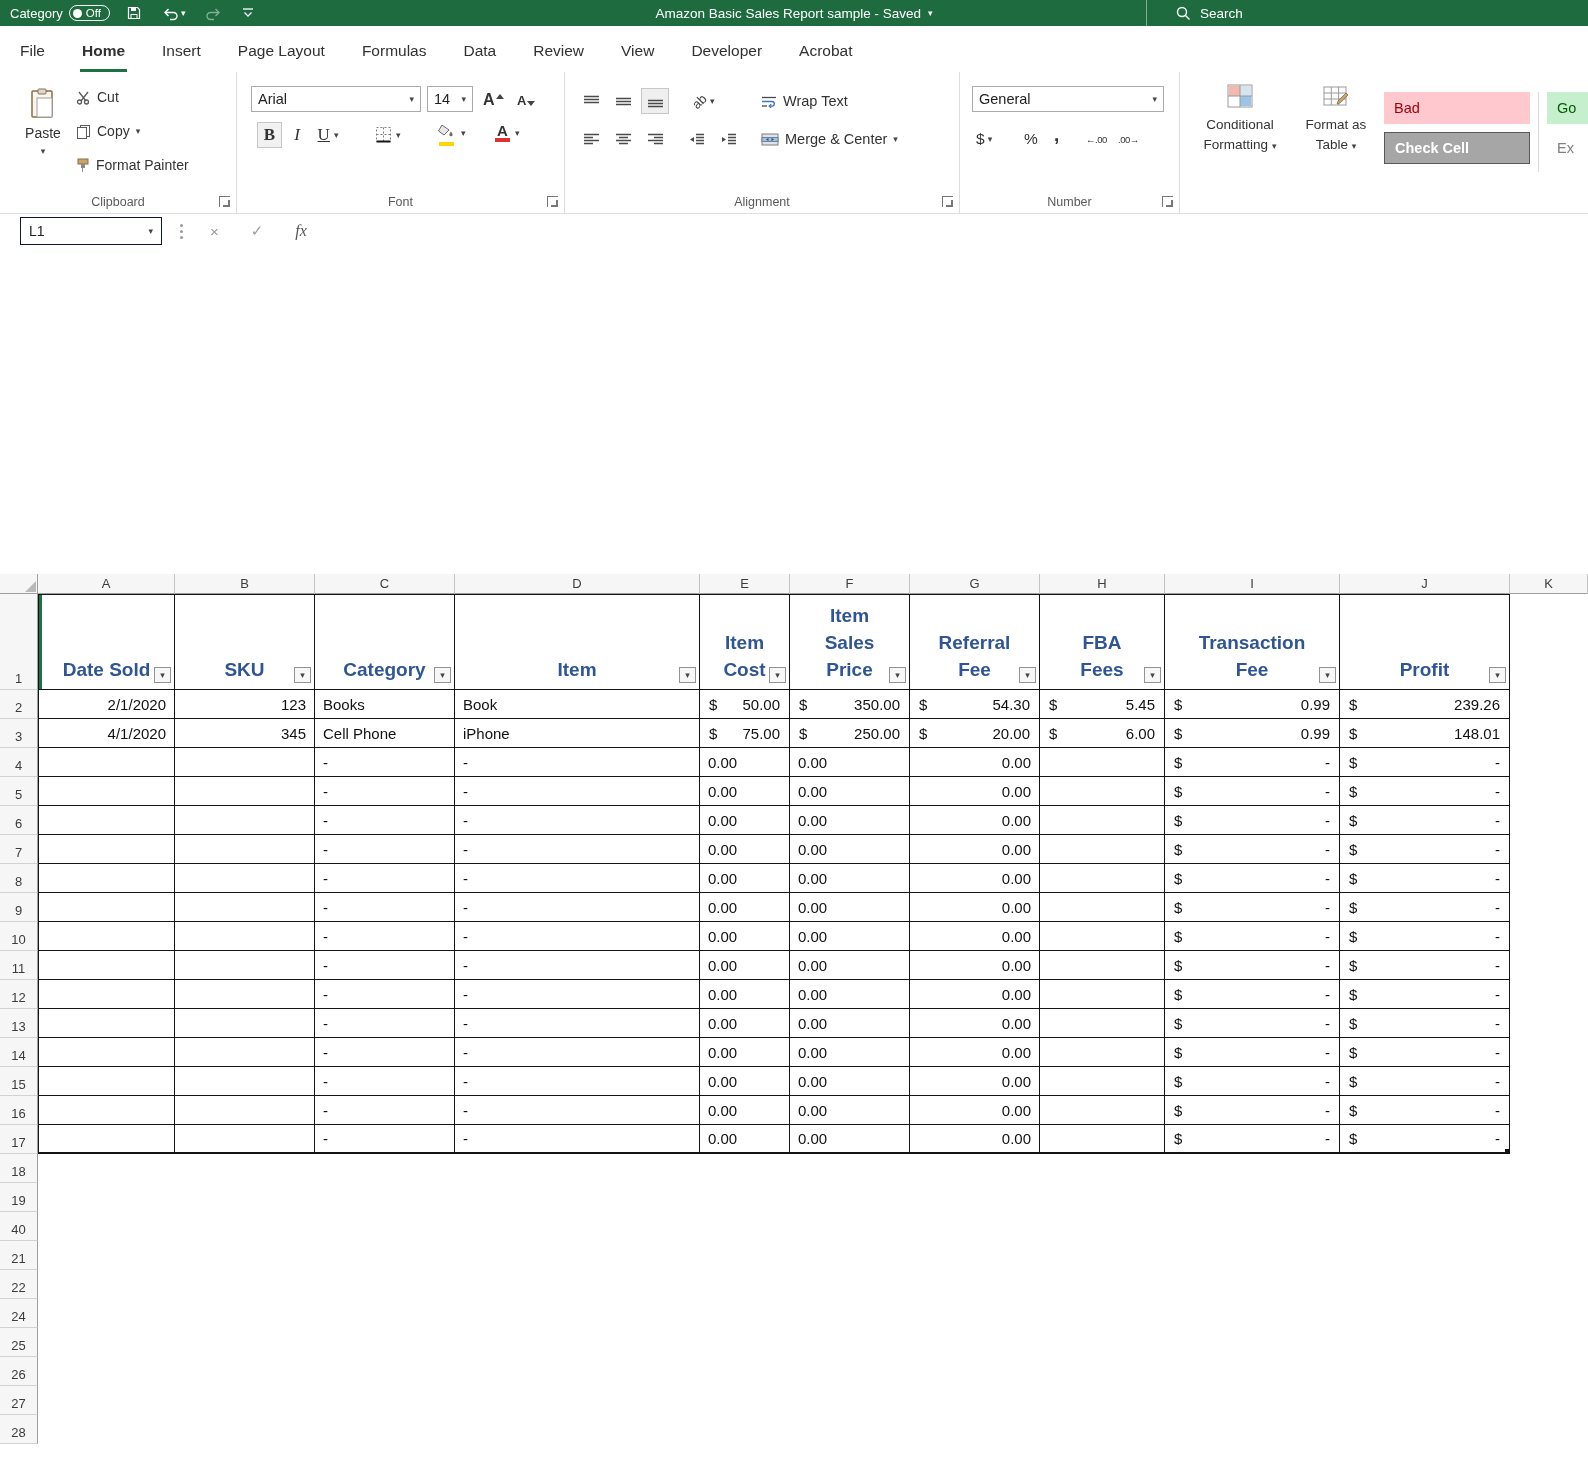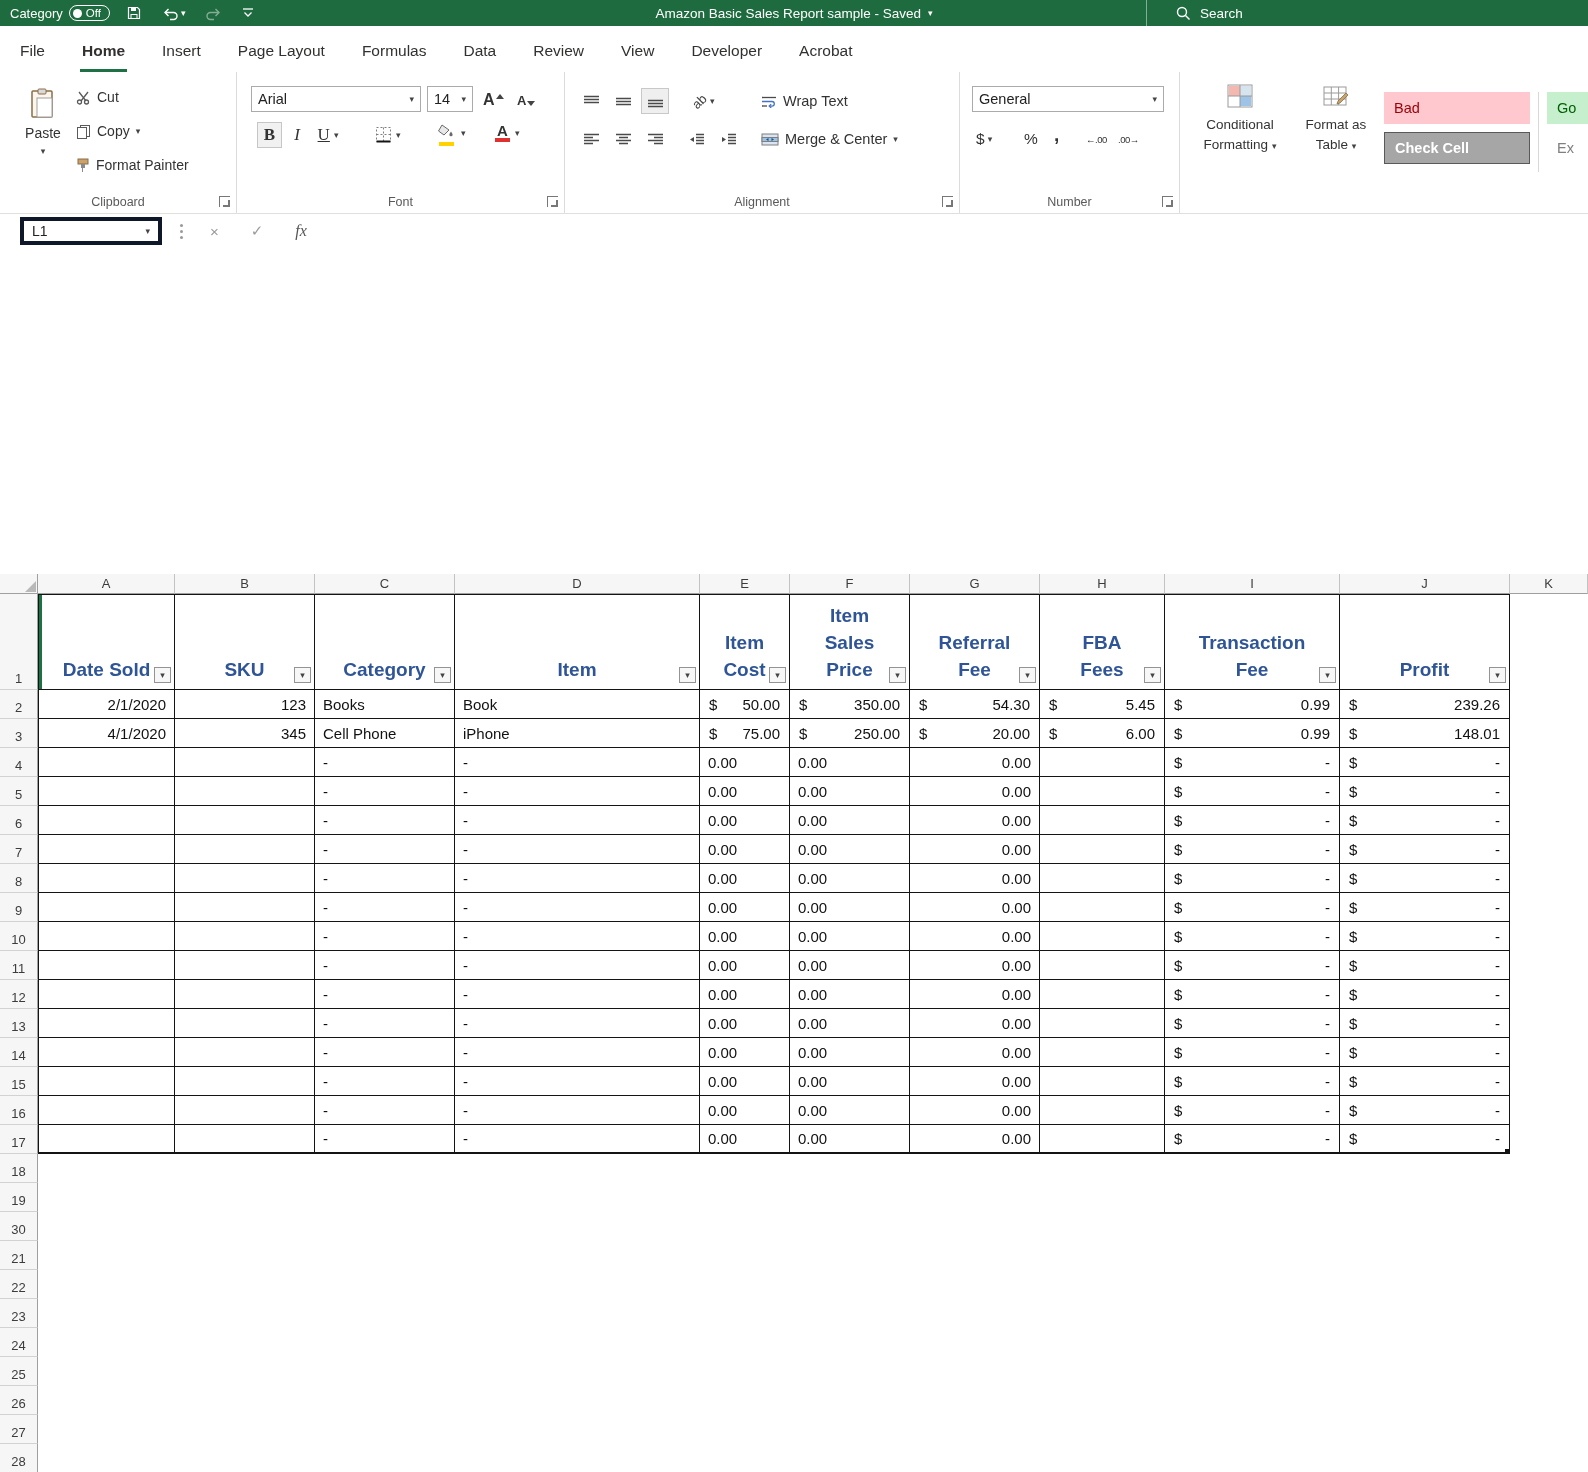--- a/index.html
+++ b/index.html
@@ -80,21 +80,21 @@
     font-size:13.5px; color:#333; line-height:1.45; }
   .chip { height:32px; display:flex; align-items:center; padding:0 10px; font-size:14.5px; margin-bottom:8px; }
   .chip-bad { background:#ffc7ce; color:#9c0006; width:146px; }
   .chip-check { background:#a6a6a6; color:#fff; font-weight:700; border:1px solid #595959; width:146px; }
   .chip-good { background:#c6efce; color:#006100; width:60px; }
   .chip-exp { background:#fff; color:#808080; width:60px; }
   .gallery-partial { overflow:hidden; border-left:1px solid #d8d8d8; padding-left:8px; }
 
   
   .fbar { height:34px; display:flex; align-items:center; padding-left:20px; gap:14px; background:#fff; }
-  .name-box { width:142px; height:28px; border:4px solid #0f172a; display:flex; align-items:center;
+  .name-box { width:142px; height:28px; border:1px solid #0f172a; display:flex; align-items:center;
     justify-content:space-between; padding:0 8px; font-size:14px; color:#222; }
   .dots { width:3px; height:3px; border-radius:50%; background:#9a9a9a;
     box-shadow:0 6px 0 #9a9a9a, 0 -6px 0 #9a9a9a; margin:0 4px; }
   .fb-btn { color:#9a9a9a; font-size:15px; padding:0 9px; }
   .fx { font-family:"Liberation Serif", serif; font-style:italic; color:#555; font-size:16px; }
   .blank-gap { height:326px; background:#fff; }
 
   
   .grid { width:1588px; }
   .col-headers { display:flex; height:20px; }
@@ -814,32 +814,29 @@
         <span class="val">-</span>
       </div>
     </div>
     <div class="grid-row">
       <div class="row-h">18</div>
     </div>
     <div class="grid-row">
       <div class="row-h">19</div>
     </div>
     <div class="grid-row">
-      <div class="row-h">30</div>
+      <div class="row-h">40</div>
     </div>
     <div class="grid-row">
       <div class="row-h">21</div>
     </div>
     <div class="grid-row">
       <div class="row-h">22</div>
     </div>
     <div class="grid-row">
-      <div class="row-h">23</div>
-    </div>
-    <div class="grid-row">
       <div class="row-h">24</div>
     </div>
     <div class="grid-row">
       <div class="row-h">25</div>
     </div>
     <div class="grid-row">
       <div class="row-h">26</div>
     </div>
     <div class="grid-row">
       <div class="row-h">27</div>

